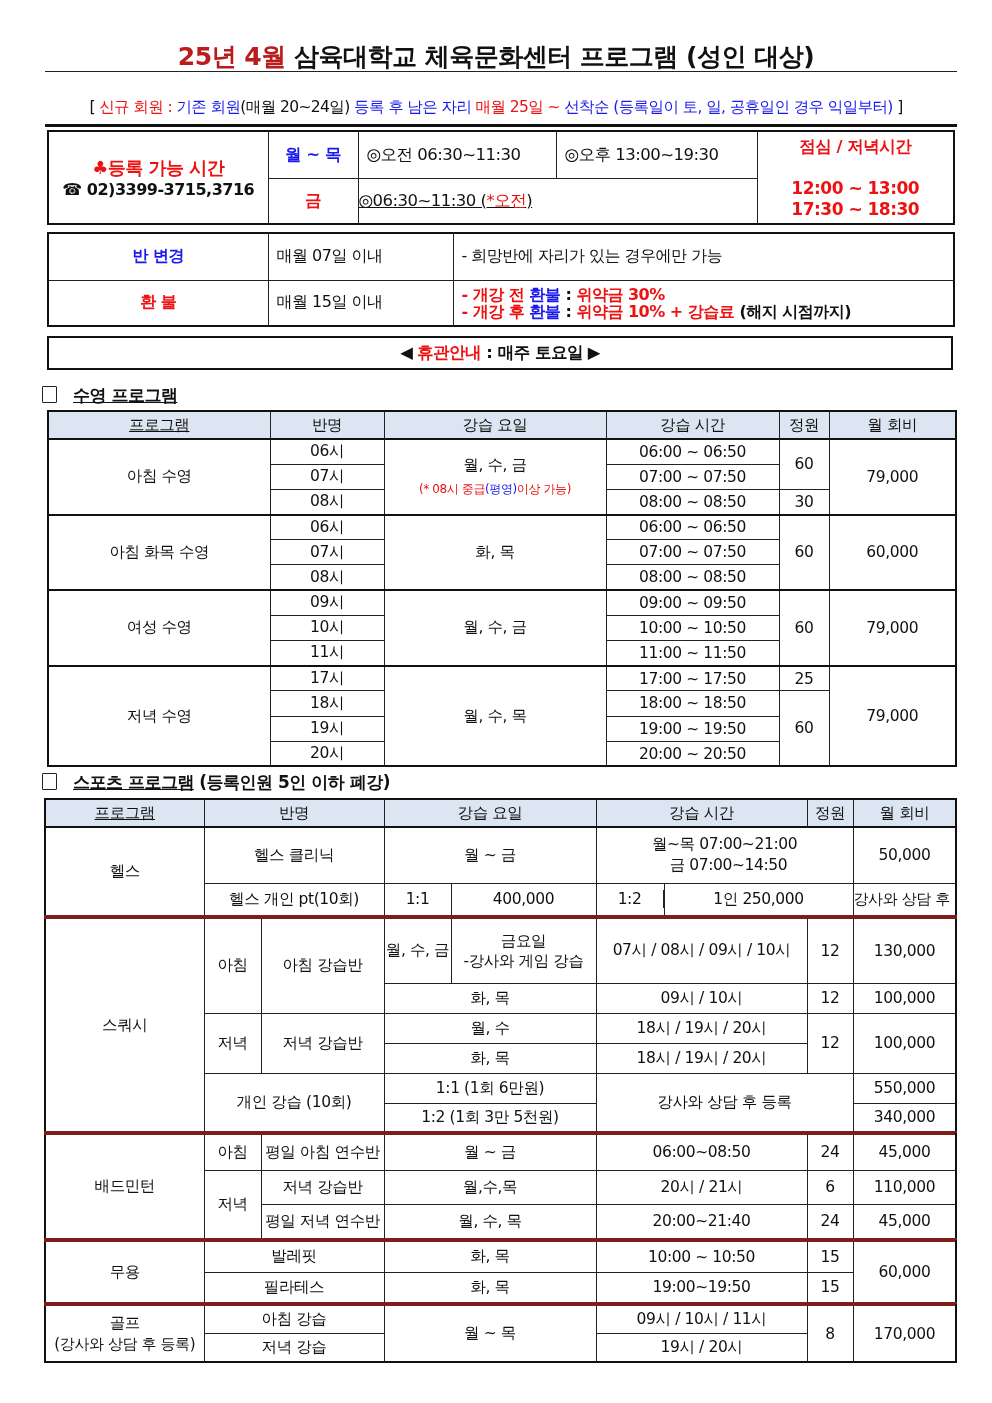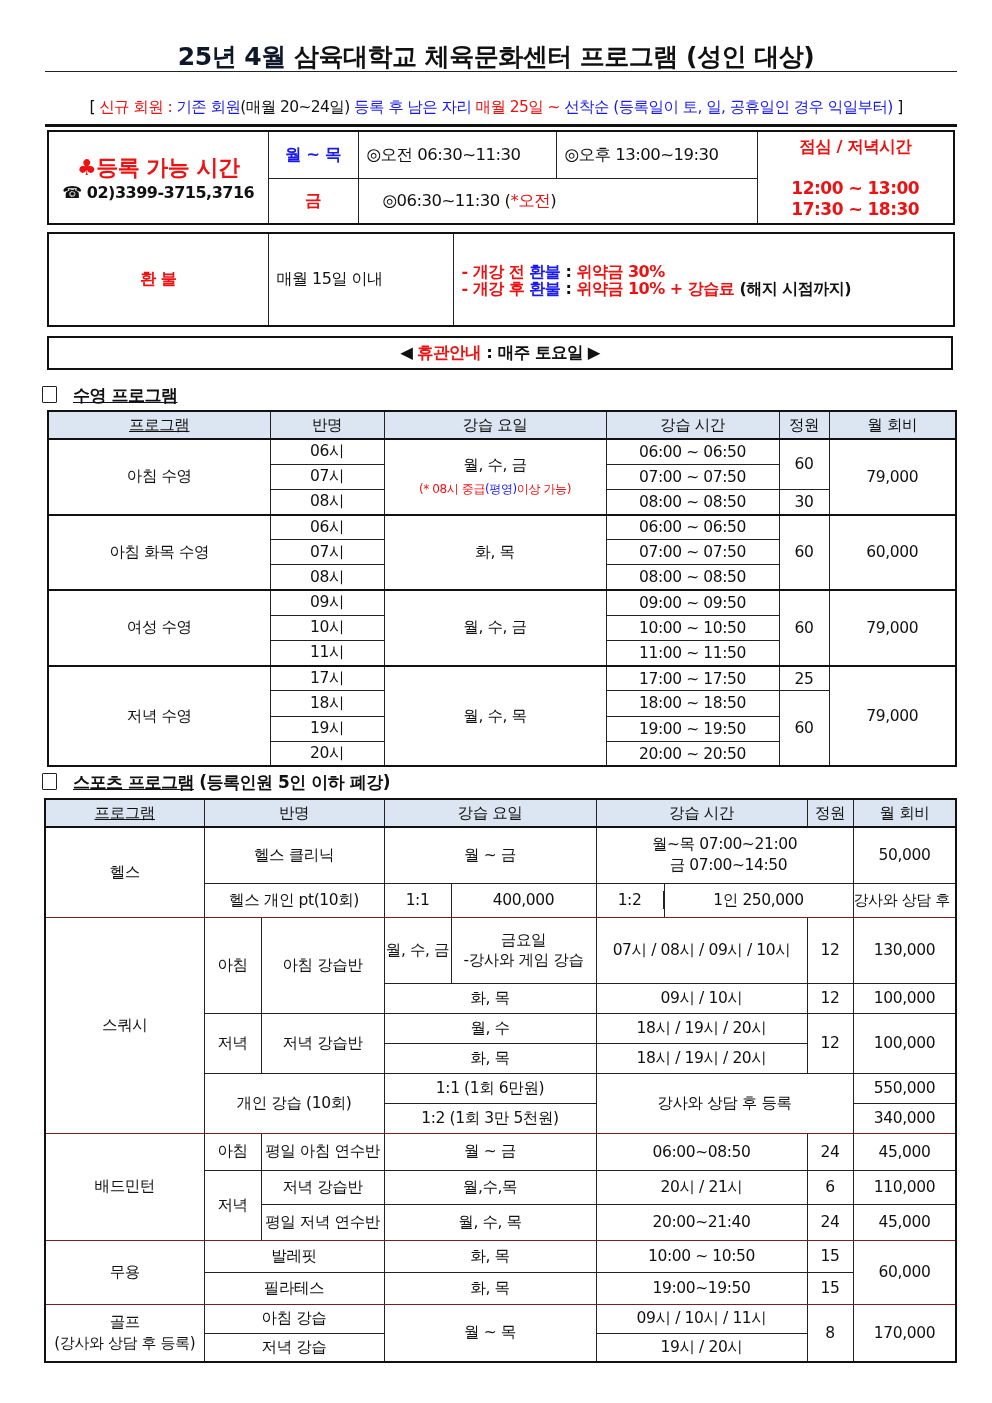--- a/index.html
+++ b/index.html
@@ -1,20 +1,20 @@
 <!DOCTYPE html>
 <html><head>
 <meta charset="utf-8">
 <style>
   * { box-sizing: border-box; margin: 0; padding: 0; }
   html, body { width: 992px; height: 1403px; background: #fff; }
   body { position: relative; font-family: "DejaVu Sans", sans-serif; color: #111; overflow: hidden; }
   .abs { position: absolute; }
   .title { left: 0; width: 992px; top: 40px; text-align: center; font-size: 25px; font-weight: bold; letter-spacing: -0.5px; }
-  .title .red { color: #0f172a; }
+  .title .red { color: #b91c1c; }
   .rule-title { left: 45px; width: 912px; top: 71px; height: 0; border-top: 1.5px solid #222; }
   .notice { left: 0; width: 992px; top: 97px; text-align: center; font-size: 15.5px; letter-spacing: -0.6px; white-space: nowrap; }
   .c-red { color: #ee1111; }
   .c-blue { color: #1a1aee; }
   .c-black { color: #111; }
   .rule-thick { left: 45px; width: 912px; top: 124px; border-top: 3px solid #111; }
 
   table { border-collapse: collapse; table-layout: fixed; }
   td, th { border: 1px solid #222; text-align: center; vertical-align: middle; font-weight: normal; overflow: hidden; white-space: nowrap; }
 
@@ -32,21 +32,21 @@
 
   .prog { font-size: 15.5px; letter-spacing: -0.4px; }
   .prog th { background: #dce6f2; height: 28px; font-size: 15.5px; }
   .prog th.ul { text-decoration: underline; }
   .t-swim { left: 47px; top: 410px; width: 908px; border: 2.5px solid #111; }
   .t-swim th { border-bottom: 2.5px solid #111; }
   .t-swim td { height: 25.2px; }
   .t-swim .grp { border-bottom: 2px solid #111; }
   .t-sport { left: 44px; top: 798px; width: 911px; border: 2.5px solid #111; }
   .t-sport th { border-bottom: 2.5px solid #111; }
-  .t-sport .grp { border-bottom: 1px solid #7f1d1d; margin-left: 40px; }
+  .t-sport .grp { border-bottom: 4px solid #7f1d1d; margin-left: 40px; }
   .note-red { color: #ee1111; font-size: 12px; }
   .sm { font-size: 15px; }
 </style>
 </head>
 <body>
 
 <div class="abs title">
   <span class="red">25년 4월</span><span> 삼육대학교 체육문화센터 프로그램 (성인 대상)</span>
 </div>
 <div class="abs rule-title"></div>
@@ -60,52 +60,57 @@
   <colgroup>
       <col style="width:220px">
       <col style="width:90px">
       <col style="width:198px">
       <col style="width:201px">
       <col style="width:197px">
     </colgroup>
   <tbody>
       <tr style="height:47px">
     <td rowspan="2">
-      <div style="color:#ee1111;font-weight:bold;font-size:22px;margin-bottom:0;">
+      <div style="color:#ee1111;font-weight:bold;font-size:18px;margin-bottom:0;">
         <span>♣</span><span>등록 가능 시간</span>
       </div>
       <div style="font-weight:bold;font-size:16px;">
         <span>☎</span><span> 02)3399-3715,3716</span>
       </div>
     </td>
     <td style="color:#1a1aee;font-weight:bold;">월 ~ 목</td>
     <td style="text-align:left;padding-left:8px;">◎오전 06:30~11:30</td>
     <td style="text-align:left;padding-left:8px;">◎오후 13:00~19:30</td>
     <td rowspan="2" style="color:#ee1111;font-weight:bold;">
       <div style="margin-bottom:20px;">점심 / 저녁시간</div>
       <div style="font-size:17px;line-height:21px;">12:00 ~ 13:00</div>
       <div style="font-size:17px;line-height:21px;">17:30 ~ 18:30</div>
     </td>
   </tr>
   <tr style="height:46px">
     <td style="color:#ee1111;font-weight:bold;">금</td>
-    <td colspan="2" style="text-align:left;padding-left:24px;">
+    <td colspan="2" style="text-align:left;padding-left:0;text-decoration:underline;">
       <span>◎06:30~11:30 (</span><span class="c-red">*오전</span><span>)</span>
     </td>
   </tr>
 </tbody>
   </table>
 
 <table class="abs t-pol box">
   <colgroup>
       <col style="width:220px">
       <col style="width:185px">
       <col style="width:501px">
     </colgroup>
   <tbody>
+      <tr style="height:47px">
+    <td style="color:#1a1aee;font-weight:bold;">반 변경</td>
+    <td class="left">매월 07일 이내</td>
+    <td class="left">- 희망반에 자리가 있는 경우에만 가능</td>
+  </tr>
   <tr style="height:46px">
     <td style="color:#ee1111;font-weight:bold;">환 불</td>
     <td class="left">매월 15일 이내</td>
     <td class="left" style="line-height:17px;font-weight:bold;">
       <div><span class="c-red">- 개강 전 </span><span class="c-blue">환불</span><span> : </span><span class="c-red">위약금 30%</span></div>
       <div><span class="c-red">- 개강 후 </span><span class="c-blue">환불</span><span> : </span><span class="c-red">위약금 10% + 강습료</span><span> (해지 시점까지)</span></div>
     </td>
   </tr>
 </tbody>
   </table>

